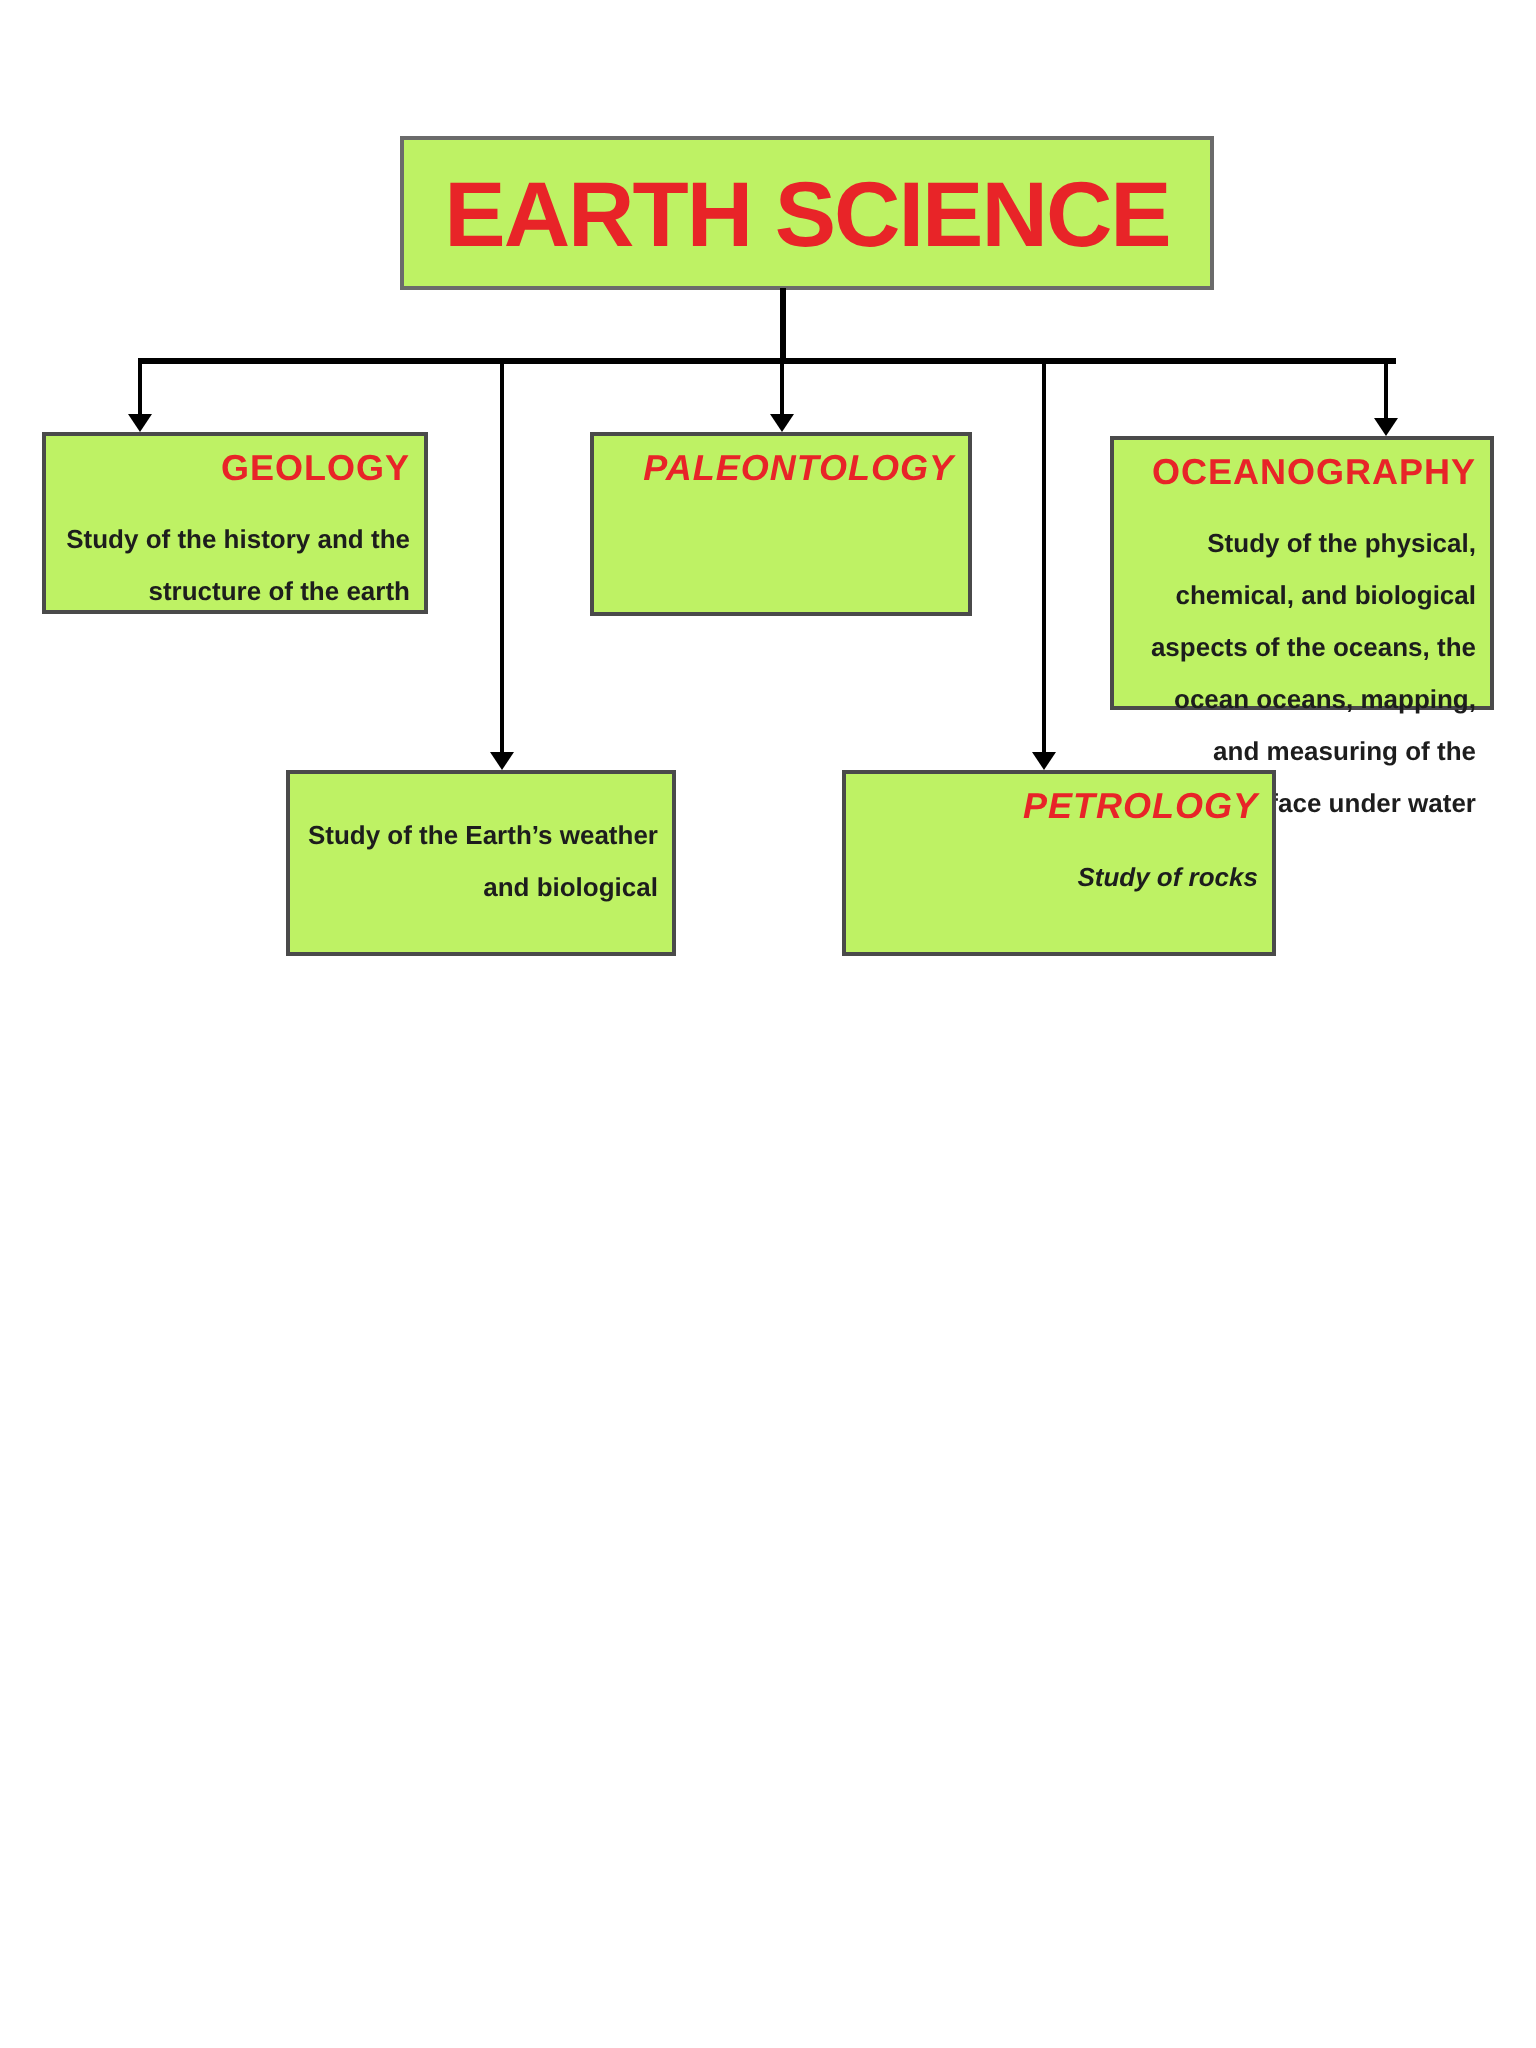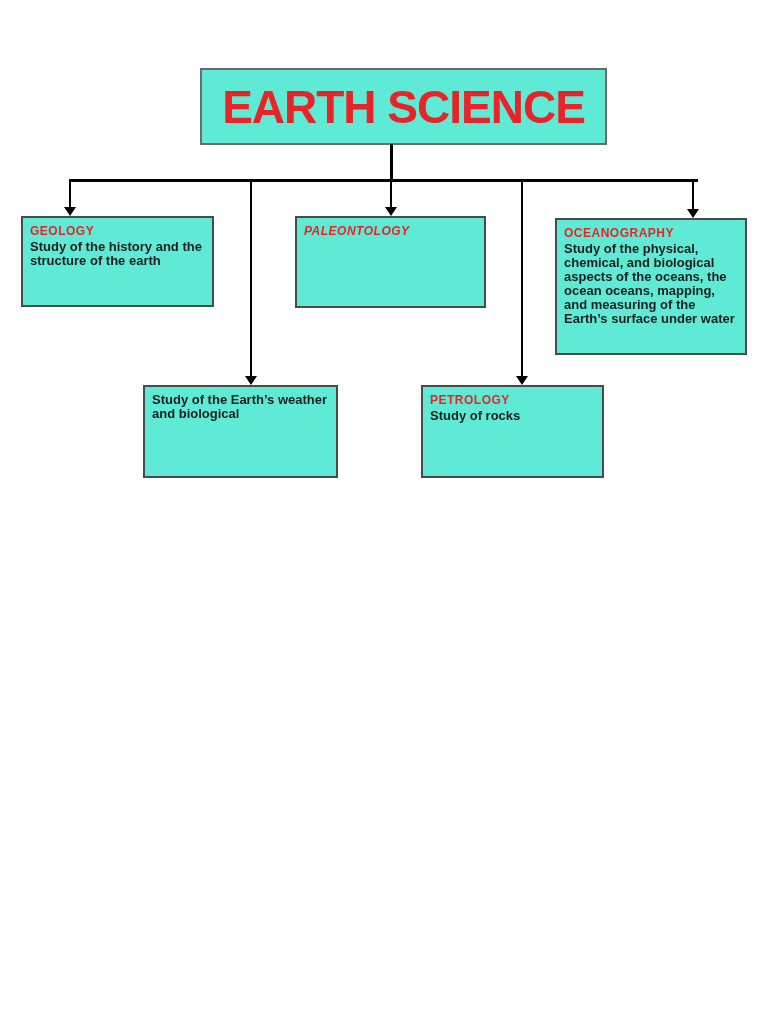--- a/index.html
+++ b/index.html
@@ -12,23 +12,23 @@
     width: 768px;
     height: 1024px;
     background: #ffffff;
     overflow: hidden;
     font-family: "Liberation Sans", "DejaVu Sans", sans-serif;
   }
 
   
   .box {
     position: absolute;
-    background: #5eead4;
+    background: #bef264;
     box-sizing: border-box;
-    text-align: left;
+    text-align: right;
   }
   .title-box {
     left: 200px; top: 68px;
     width: 407px; height: 77px;
     border: 2px solid #6b6b6b;
     display: flex;
     align-items: center;
     justify-content: center;
   }
   .title-text {
@@ -37,37 +37,38 @@
     font-weight: bold;
     letter-spacing: -1px;
     white-space: nowrap;
   }
   .node {
     border: 2px solid #4a4a4a;
     padding: 6px 7px 0 7px;
   }
   .node-heading {
     color: #e82428;
-    font-size: 12px;
+    font-size: 18px;
     font-weight: bold;
     letter-spacing: 0.5px;
     margin: 0 0 2px 0;
   }
   .node-desc {
     color: #1d1d1d;
     font-size: 13px;
     font-weight: bold;
-    line-height: 14px;
+    line-height: 26px;
+    margin-top: 12px;
   }
 
   #node-geology      { left: 21px;  top: 216px; width: 193px; height: 91px; }
   #node-paleontology { left: 295px; top: 216px; width: 191px; height: 92px; font-style: italic; }
   #node-oceanography { left: 555px; top: 218px; width: 192px; height: 137px; }
   #node-meteorology  { left: 143px; top: 385px; width: 195px; height: 93px; }
-  #node-petrology    { left: 421px; top: 385px; width: 183px; height: 93px; }
+  #node-petrology    { left: 421px; top: 385px; width: 217px; height: 93px; font-style: italic; }
 
   
   .line {
     position: absolute;
     background: #000000;
   }
   #stem        { left: 390px; top: 144px; width: 3px;   height: 37px; }
   #hbar        { left: 69px;  top: 179px; width: 629px; height: 3px;  }
   #drop-geo    { left: 69px;  top: 179px; width: 2px;   height: 30px; }
   #drop-paleo  { left: 390px; top: 179px; width: 2px;   height: 30px; }

